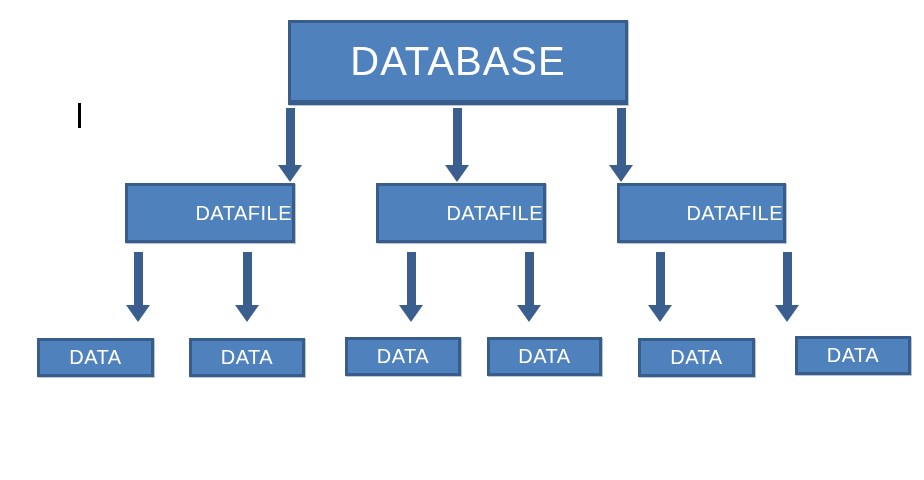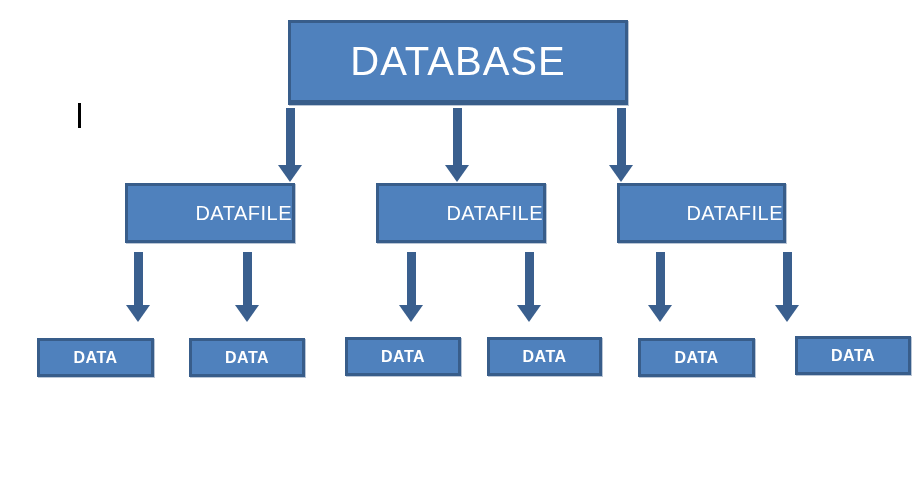--- a/index.html
+++ b/index.html
@@ -38,22 +38,21 @@
     font-size:40px; font-weight:500; letter-spacing:1px;
     border-width:3px 3px 5px 3px;
   }
   .node-datafile{
     top:183px; width:170px; height:60px;
     font-size:20px;
     justify-content:flex-end;
   }
   .node-data{
     top:338px; width:117px; height:39px;
-    font-size:16px;
-    font-weight:bold;
+    font-size:20px;
   }
   .arrow{
     position:absolute;
     width:24px;
     display:flex;
     flex-direction:column;
     align-items:center;
   }
   .arrow .shaft{
     width:9px;

